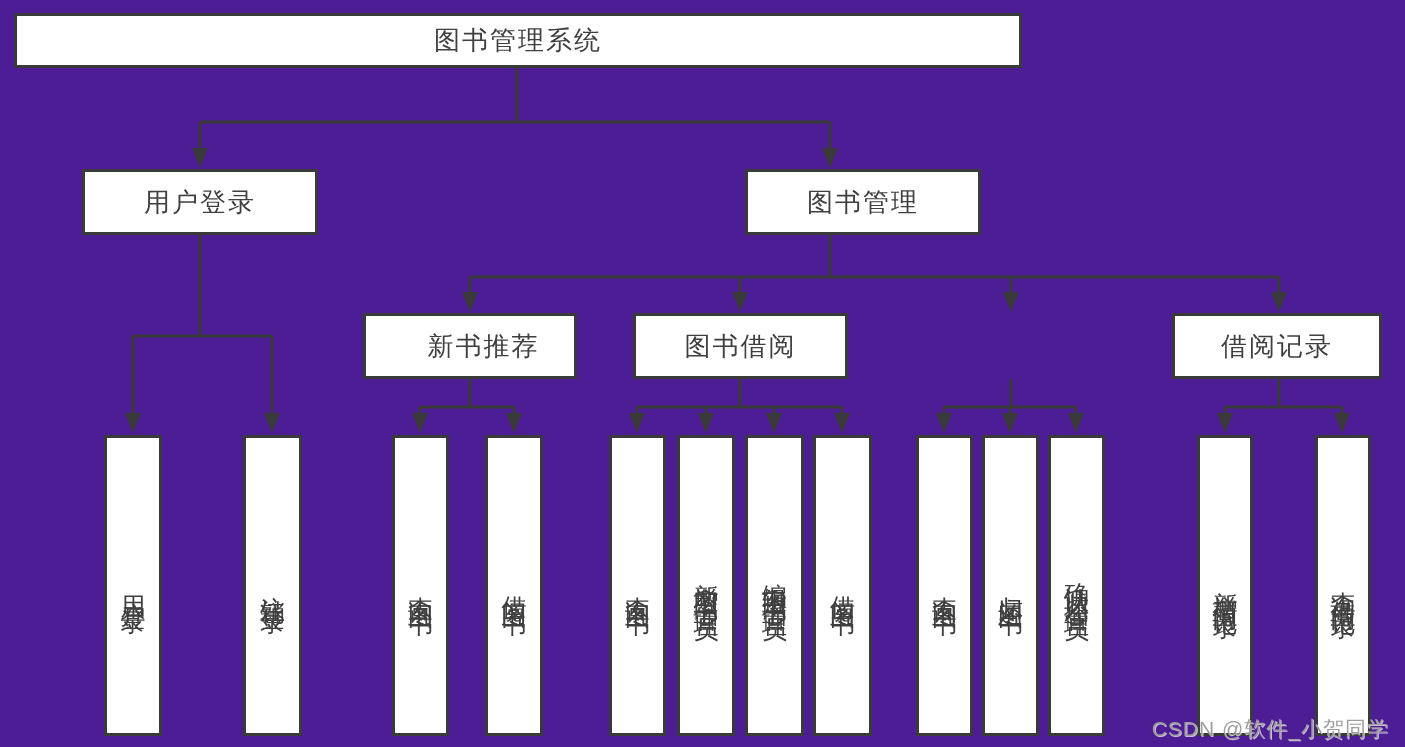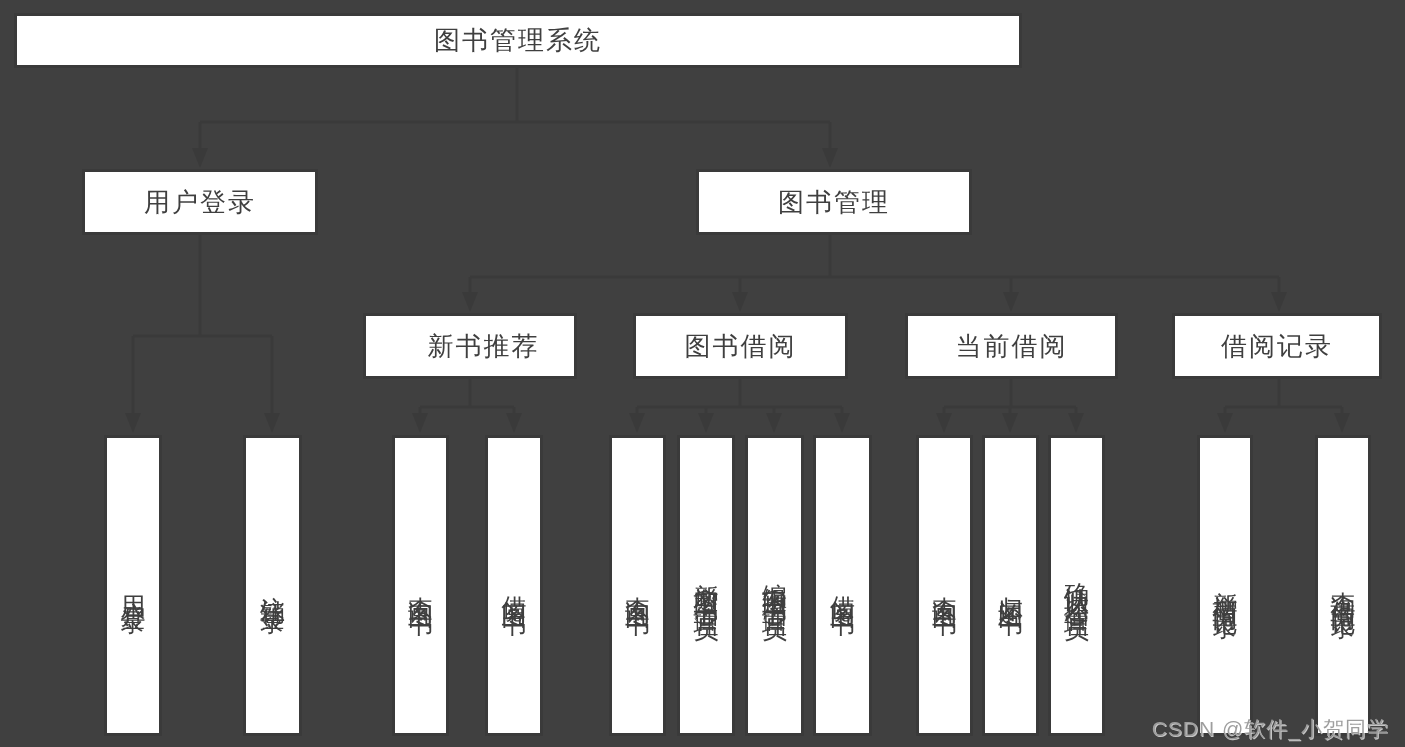--- a/index.html
+++ b/index.html
@@ -1,20 +1,20 @@
 <!DOCTYPE html>
 <html><head>
 <meta charset="utf-8">
 <style>
   html, body { margin: 0; padding: 0; background: #ffffff; }
   #canvas {
     position: relative;
     width: 1405px;
     height: 747px;
-    background: #404040;
+    background: #4c1d95;
     font-family: "Liberation Sans", sans-serif;
     overflow: hidden;
   }
   #connector-layer {
     position: absolute;
     left: 0; top: 0;
     width: 1405px; height: 747px;
   }
   .box {
     position: absolute;
@@ -107,32 +107,29 @@
     </g>
   </svg>
 
   <div class="box" style="left:14px; top:13px; width:1008px; height:55px;">
     <span>图书管理系统</span>
   </div>
 
   <div class="box" style="left:82px; top:169px; width:236px; height:66px;">
     <span>用户登录</span>
   </div>
-  <div class="box" style="left:696px; top:169px; width:276px; height:66px;">
+  <div class="box" style="left:745px; top:169px; width:236px; height:66px;">
     <span>图书管理</span>
   </div>
 
   <div class="box" style="left:363px; top:313px; width:214px; height:66px;padding-left:27px;">
     <span>新书推荐</span>
   </div>
   <div class="box" style="left:633px; top:313px; width:215px; height:66px;text-align:center;">
     <span>图书借阅</span>
-  </div>
-  <div class="box" style="left:905px; top:313px; width:213px; height:66px;">
-    <span>当前借阅</span>
   </div>
   <div class="box" style="left:1172px; top:313px; width:210px; height:66px;">
     <span>借阅记录</span>
   </div>
 
   <div class="box vbox" style="left:104px; top:435px; width:58px; height:301px;">
     <span class="vtext">用户登录</span>
   </div>
   <div class="box vbox" style="left:243px; top:435px; width:59px; height:301px;">
     <span class="vtext">注销登录</span>

